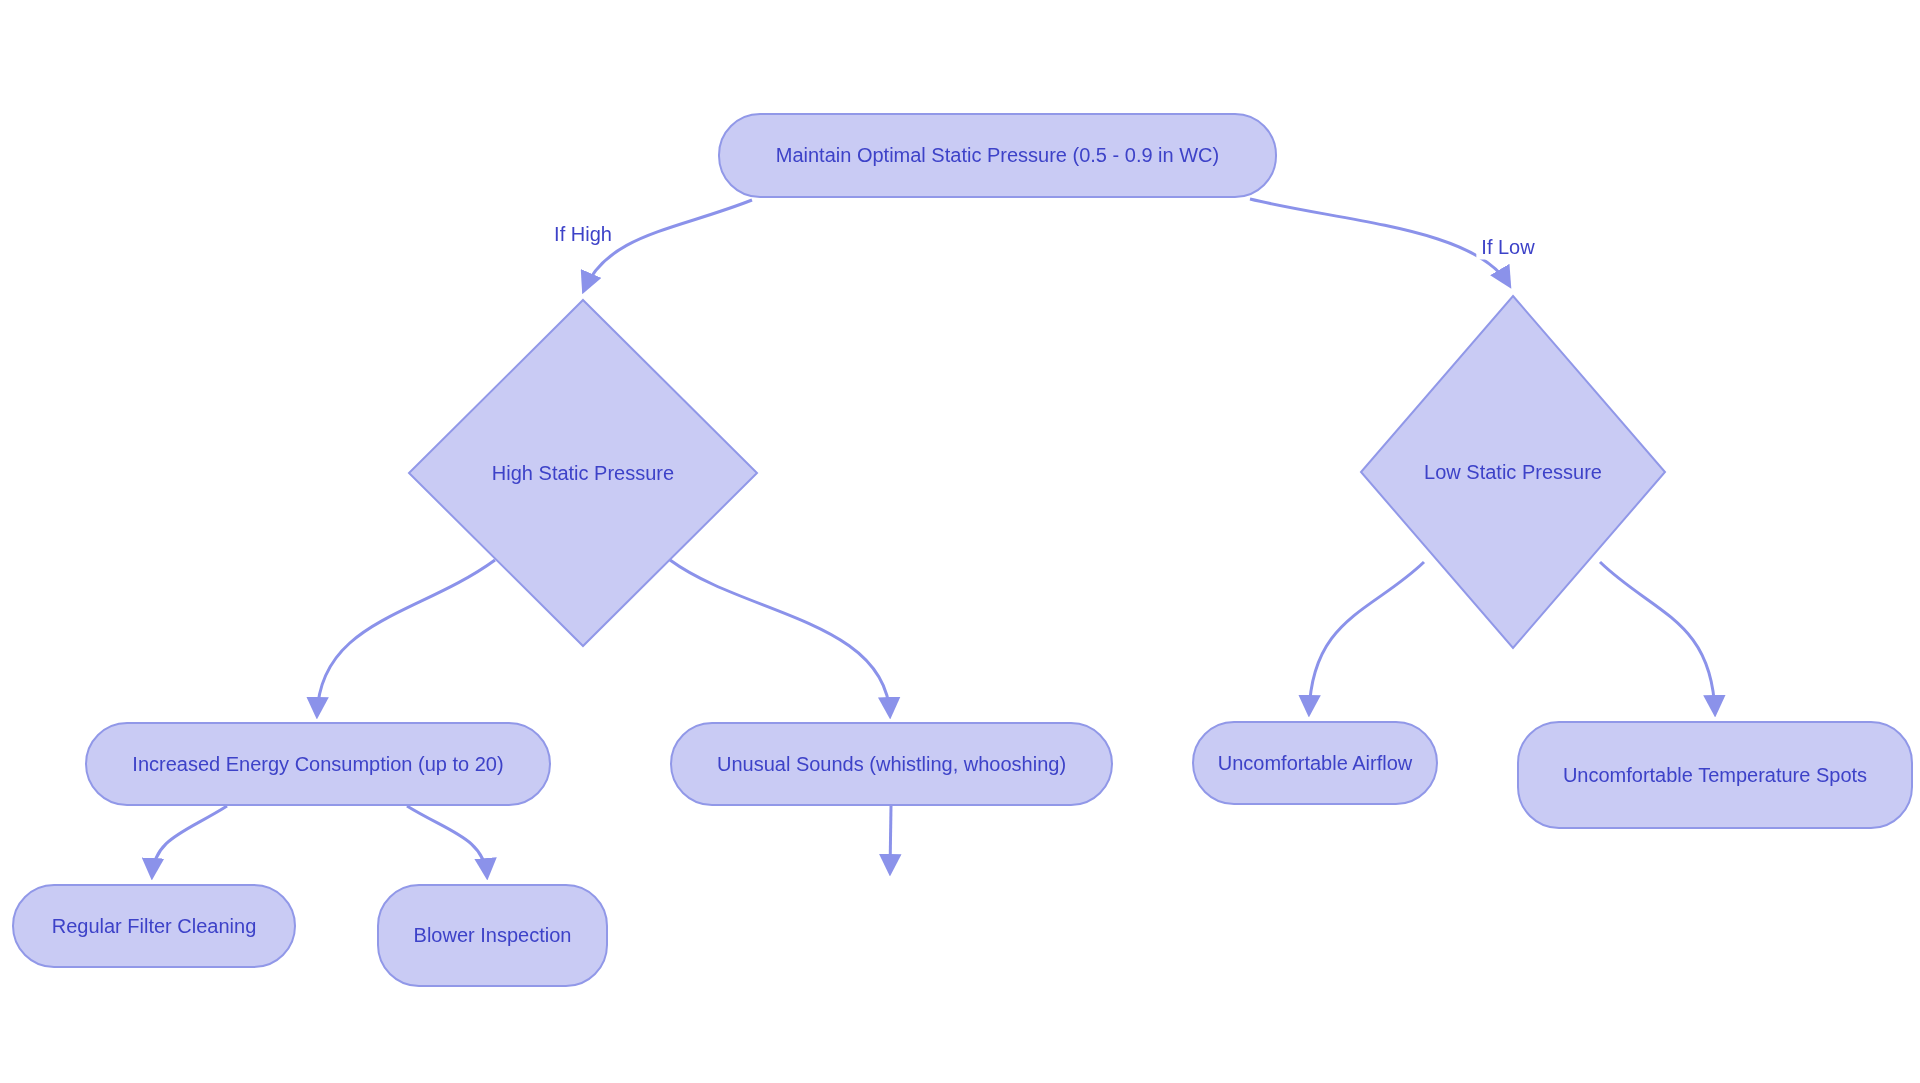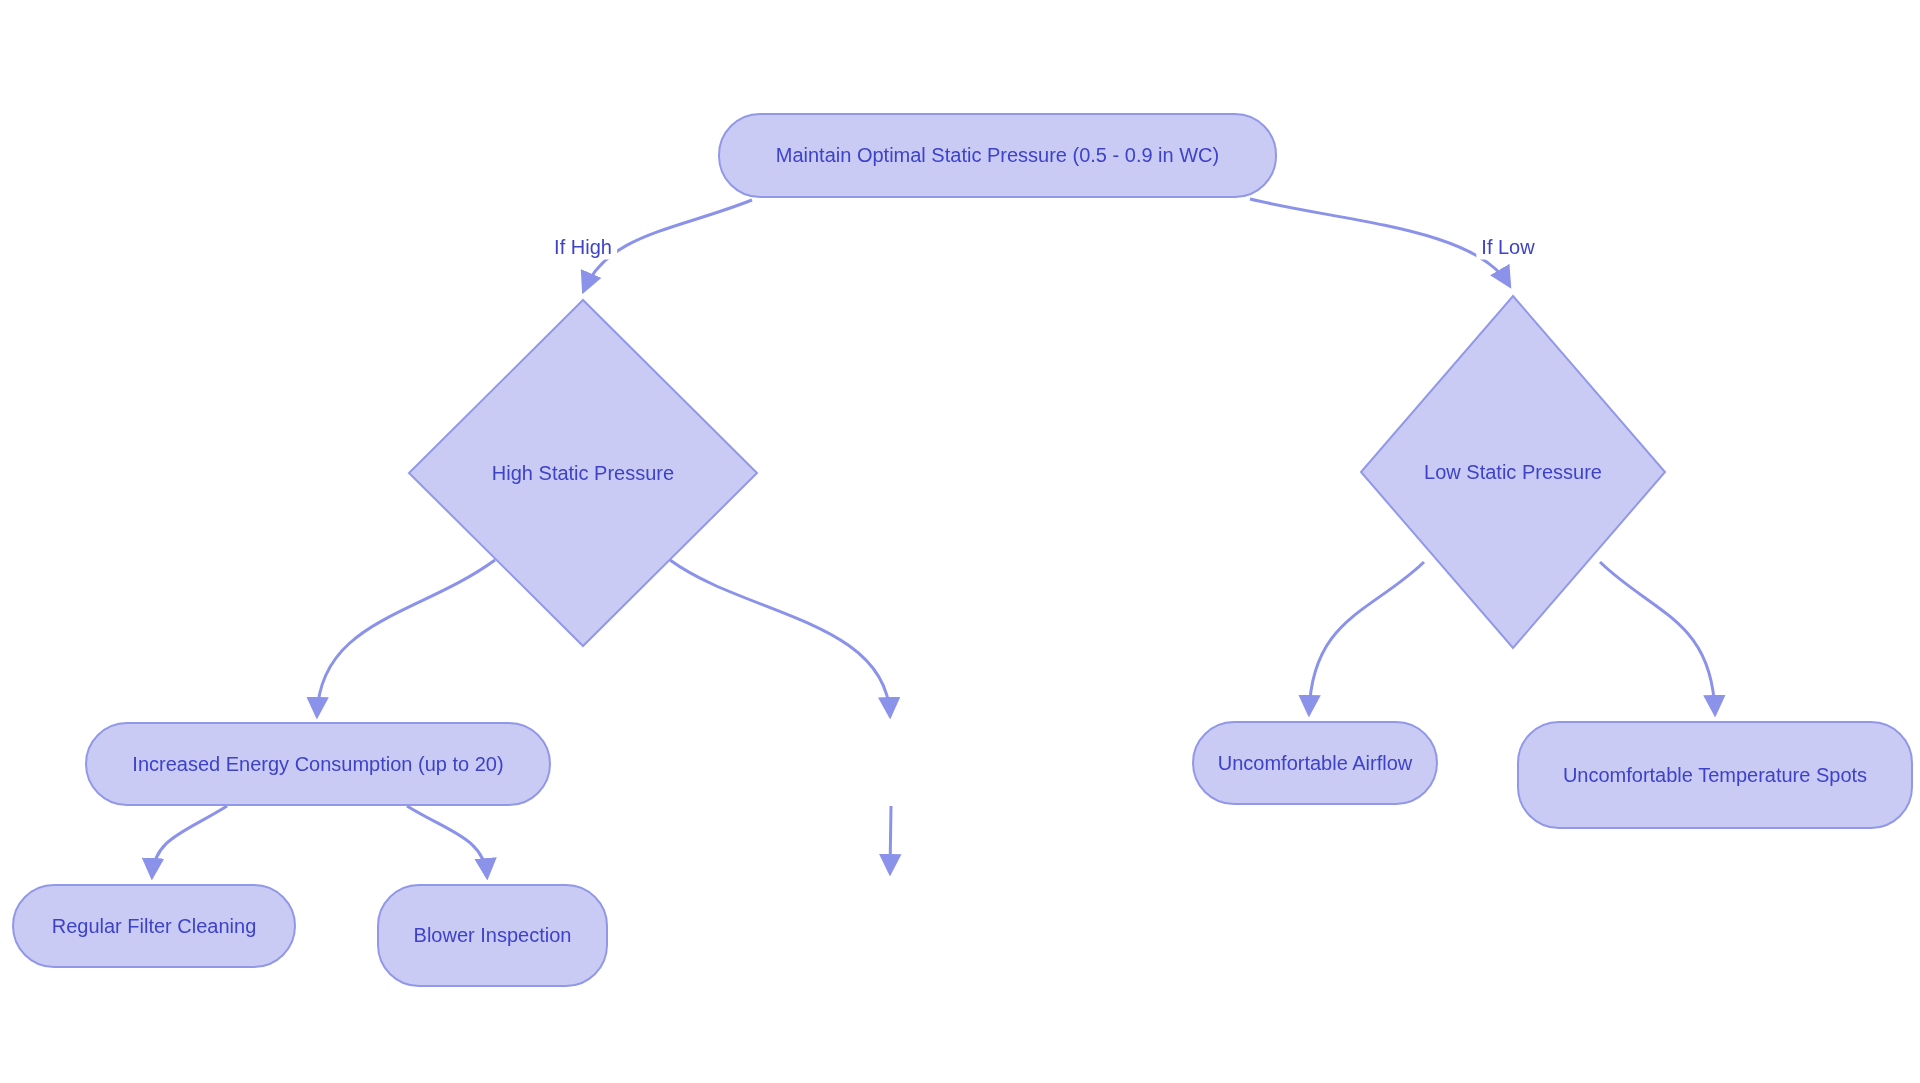--- a/index.html
+++ b/index.html
@@ -51,28 +51,31 @@
     <path class="edge" d="M 891 806 L 890 872" marker-end="url(#arrowhead)"></path>
 
     <polygon class="diamond" points="583,300 757,473 583,646 409,473"></polygon>
     <polygon class="diamond" points="1513,296 1665,472 1513,648 1361,472"></polygon>
   </svg>
 
   <div class="node stadium" style="left:718px;top:113px;width:559px;height:85px">
     <span>Maintain Optimal Static Pressure (0.5 - 0.9 in WC)</span>
   </div>
 
-  <div class="edge-label" style="left:583px;top:247px">If High</div>
+  <div class="edge-label" style="left:583px;top:234px">If High</div>
   <div class="edge-label" style="left:1508px;top:247px">If Low</div>
 
   <div class="diamond-label" style="left:583px;top:473px">High Static Pressure</div>
   <div class="diamond-label" style="left:1513px;top:472px">Low Static Pressure</div>
 
   <div class="node stadium" style="left:85px;top:722px;width:466px;height:84px">
     <span>Increased Energy Consumption (up to 20)</span>
+  </div>
+  <div class="node stadium" style="left:670px;top:722px;width:443px;height:84px">
+    <span>Unusual Sounds (whistling, whooshing)</span>
   </div>
   <div class="node stadium" style="left:1192px;top:721px;width:246px;height:84px">
     <span>Uncomfortable Airflow</span>
   </div>
   <div class="node stadium" style="left:1517px;top:721px;width:396px;height:108px">
     <span>Uncomfortable Temperature Spots</span>
   </div>
 
   <div class="node stadium" style="left:12px;top:884px;width:284px;height:84px">
     <span>Regular Filter Cleaning</span>

